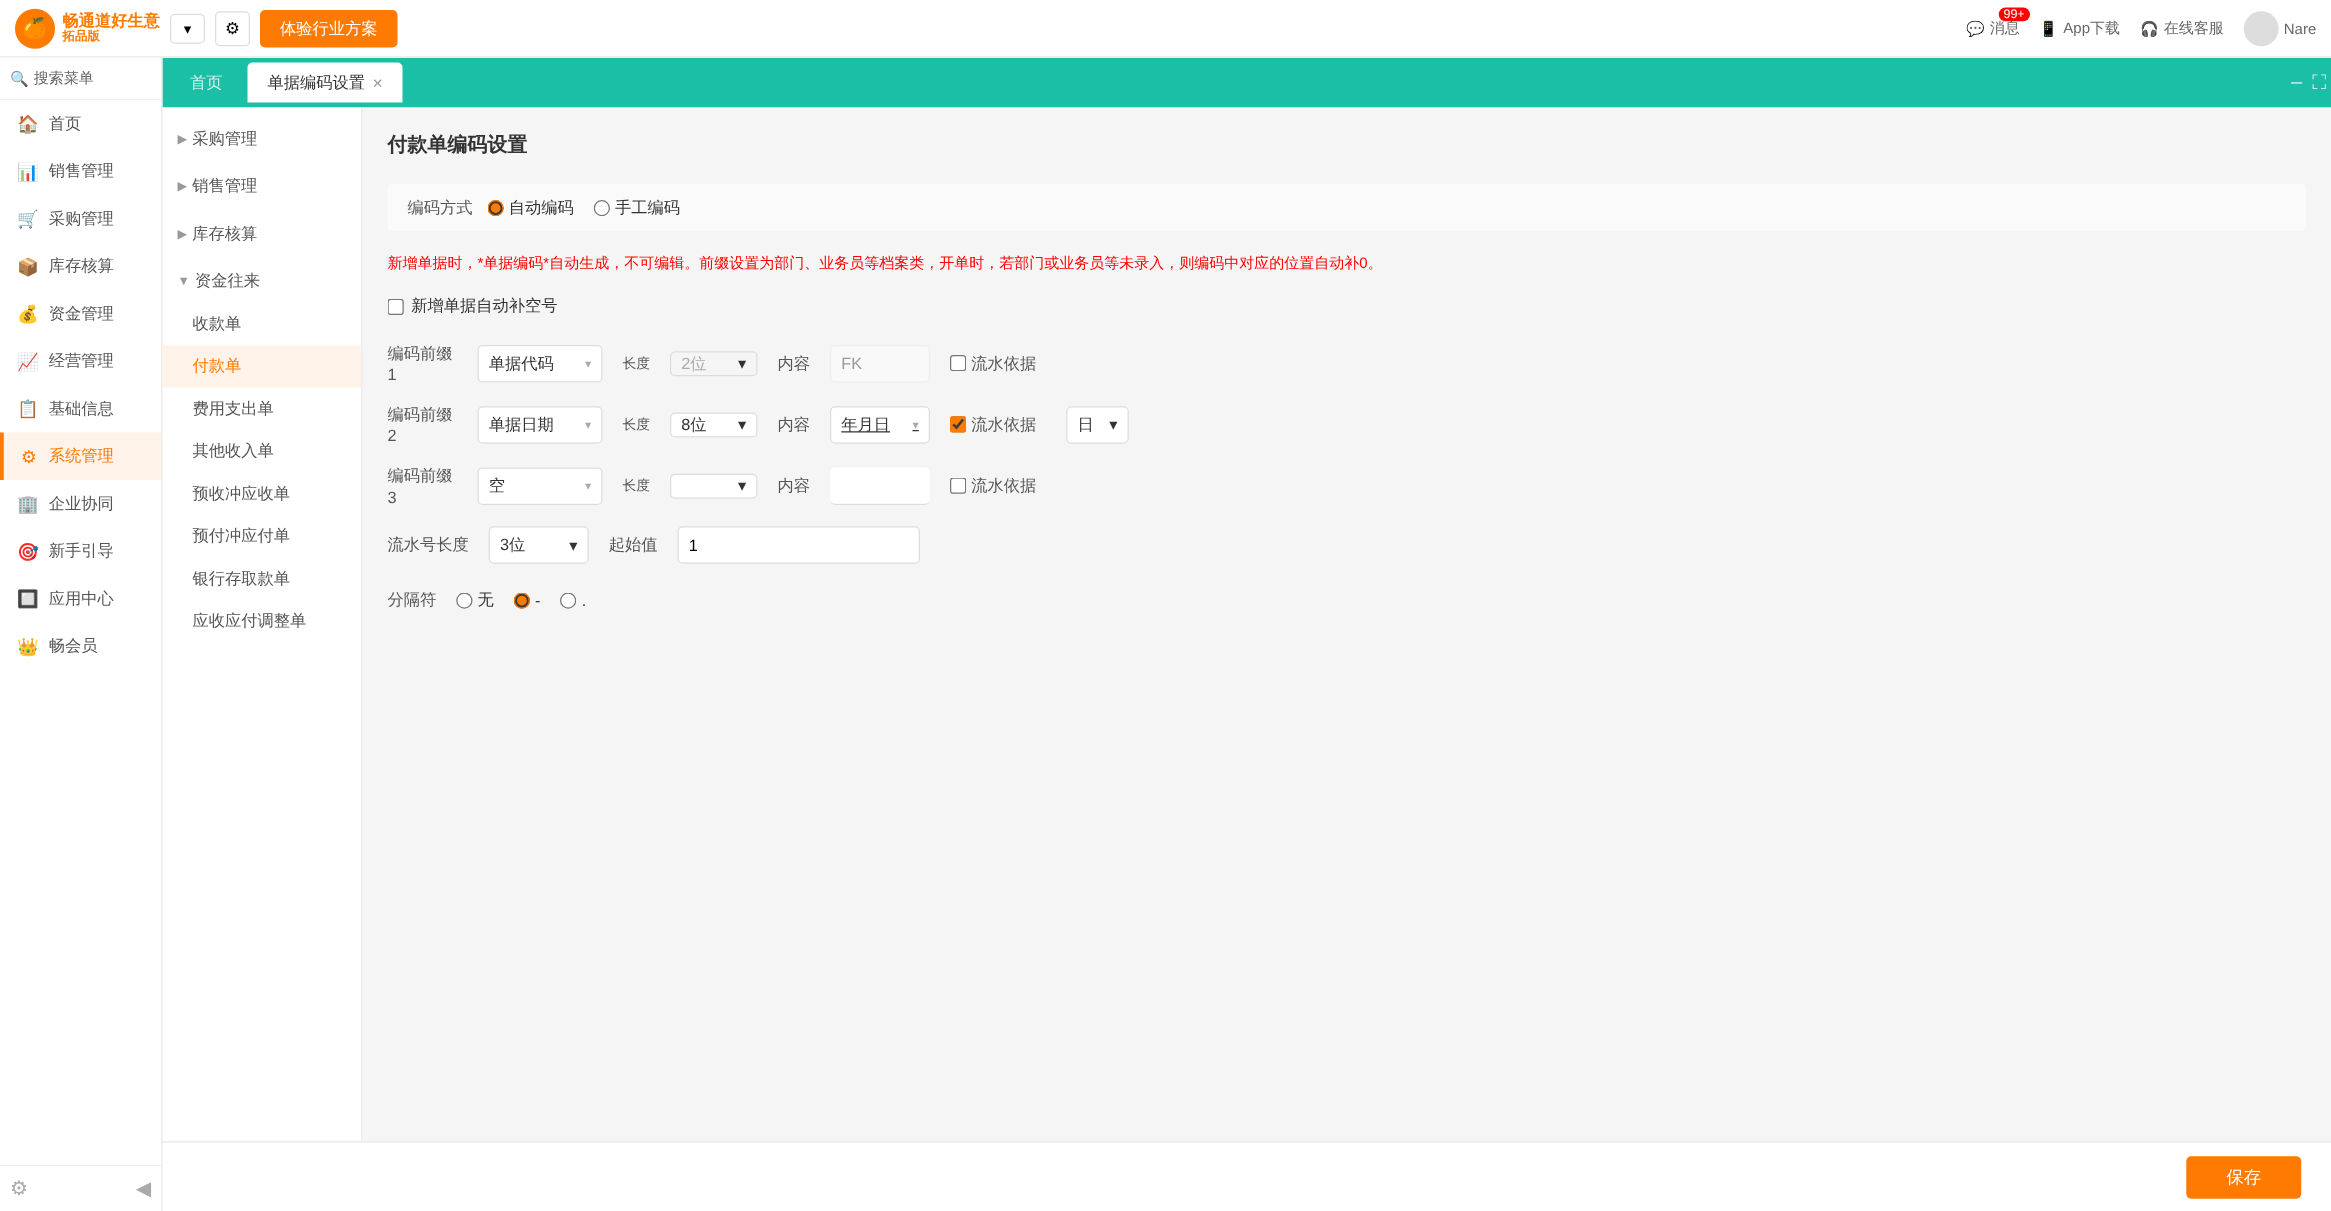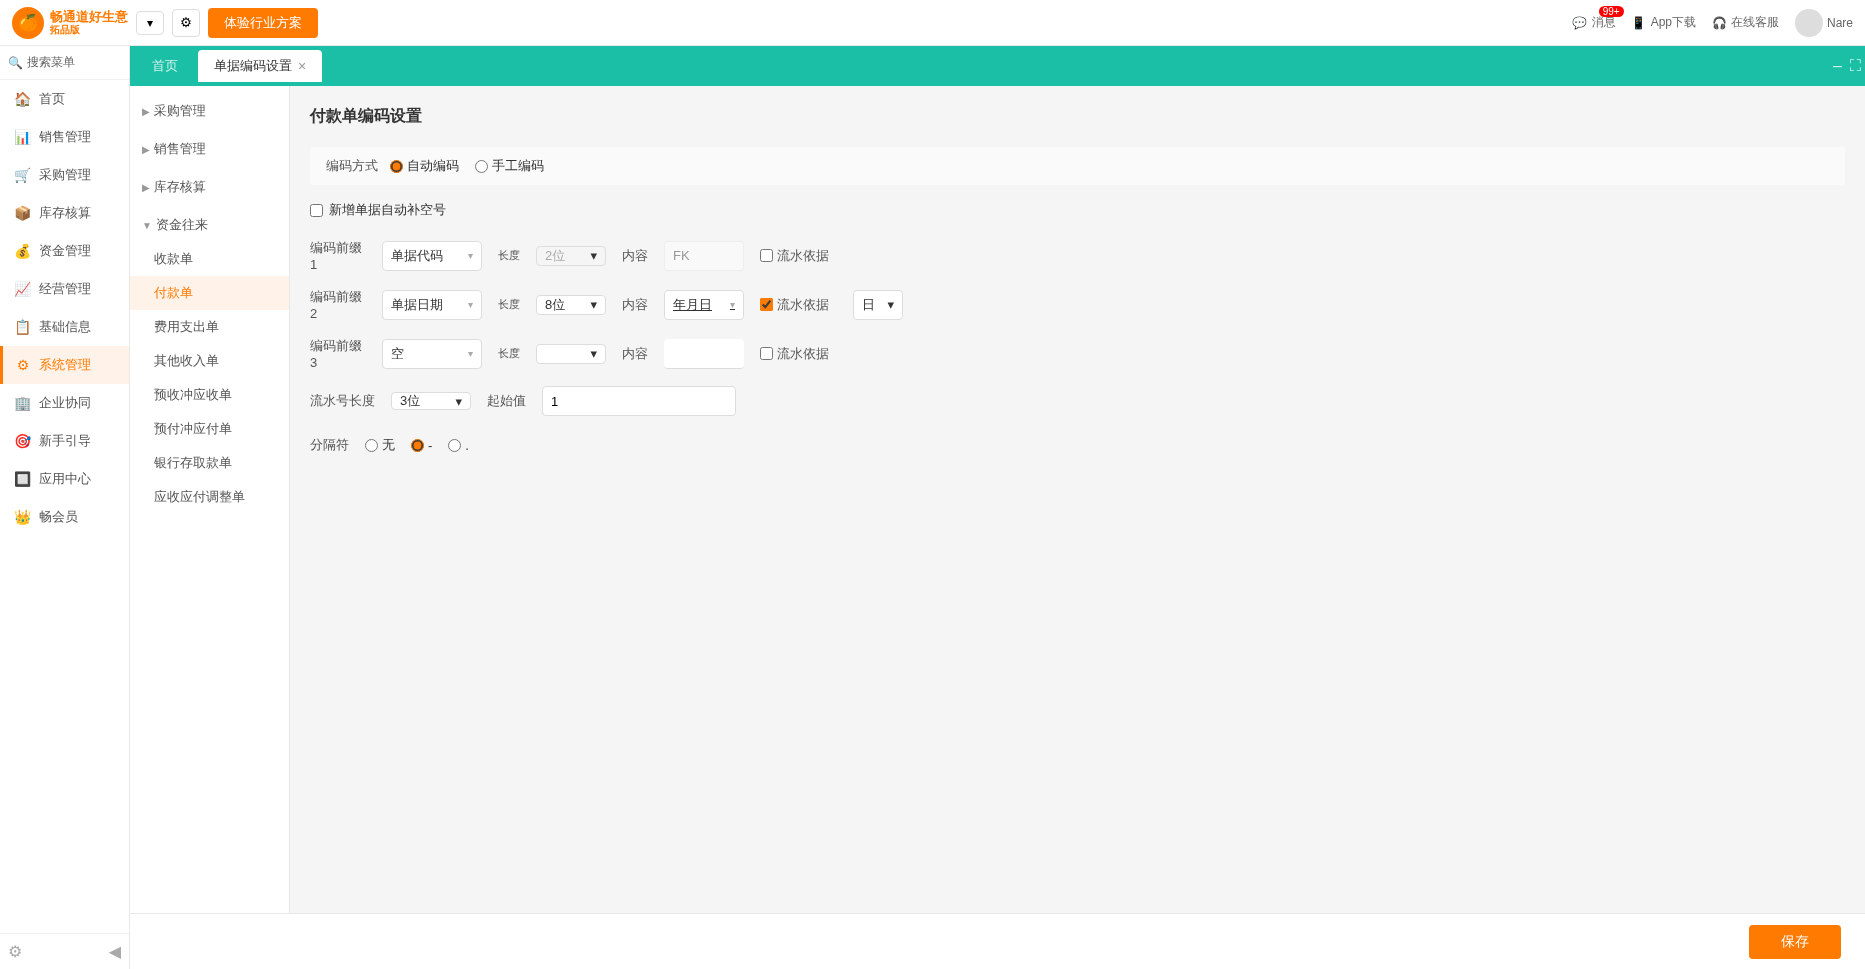--- a/index.html
+++ b/index.html
@@ -299,20 +299,23 @@
               <span>自动编码</span>
             </label>
             <label class="radio-item">
               <input type="radio" name="coding" class="radio-input" style="">
               <span>手工编码</span>
             </label>
           </div>
         </div>
 
         
+        <div class="info-text">
+          <span>新增单据时，*单据编码*自动生成，不可编辑。前缀设置为部门、业务员等档案类，开单时，若部门或业务员等未录入，则编码中对应的位置自动补0。</span>
+        </div>
 
         
 
         
         <div class="checkbox-row">
           <input type="checkbox" class="checkbox-input" style="">
           <span>新增单据自动补空号</span>
         </div>
 
         
@@ -382,21 +385,21 @@
           </div>
           <div class="stream-check">
             <input type="checkbox" style="">
             <span>流水依据</span>
           </div>
         </div>
 
         
         <div class="serial-row">
           <span class="serial-label">流水号长度</span>
-          <div class="serial-select" style="display:inline-flex;align-items:center;gap:4px;padding:0 8px;height:18px;border:1px solid #ddd;border-radius:4px;background:#fff;min-width:80px;">
+          <div class="serial-select" style="display:inline-flex;align-items:center;gap:4px;padding:0 8px;height:30px;border:1px solid #ddd;border-radius:4px;background:#fff;min-width:80px;">
             <span>3位</span>
             <span class="arrow">▾</span>
           </div>
           <span class="start-label">起始值</span>
           <input type="text" class="start-input" style="height: 30px; border: 1px solid rgb(221, 221, 221); border-radius: 4px; padding: 0px 8px; font-size: 13px; min-width: 80px;" value="1">
         </div>
 
         
         <div class="separator-row">
           <span class="sep-label">分隔符</span>

